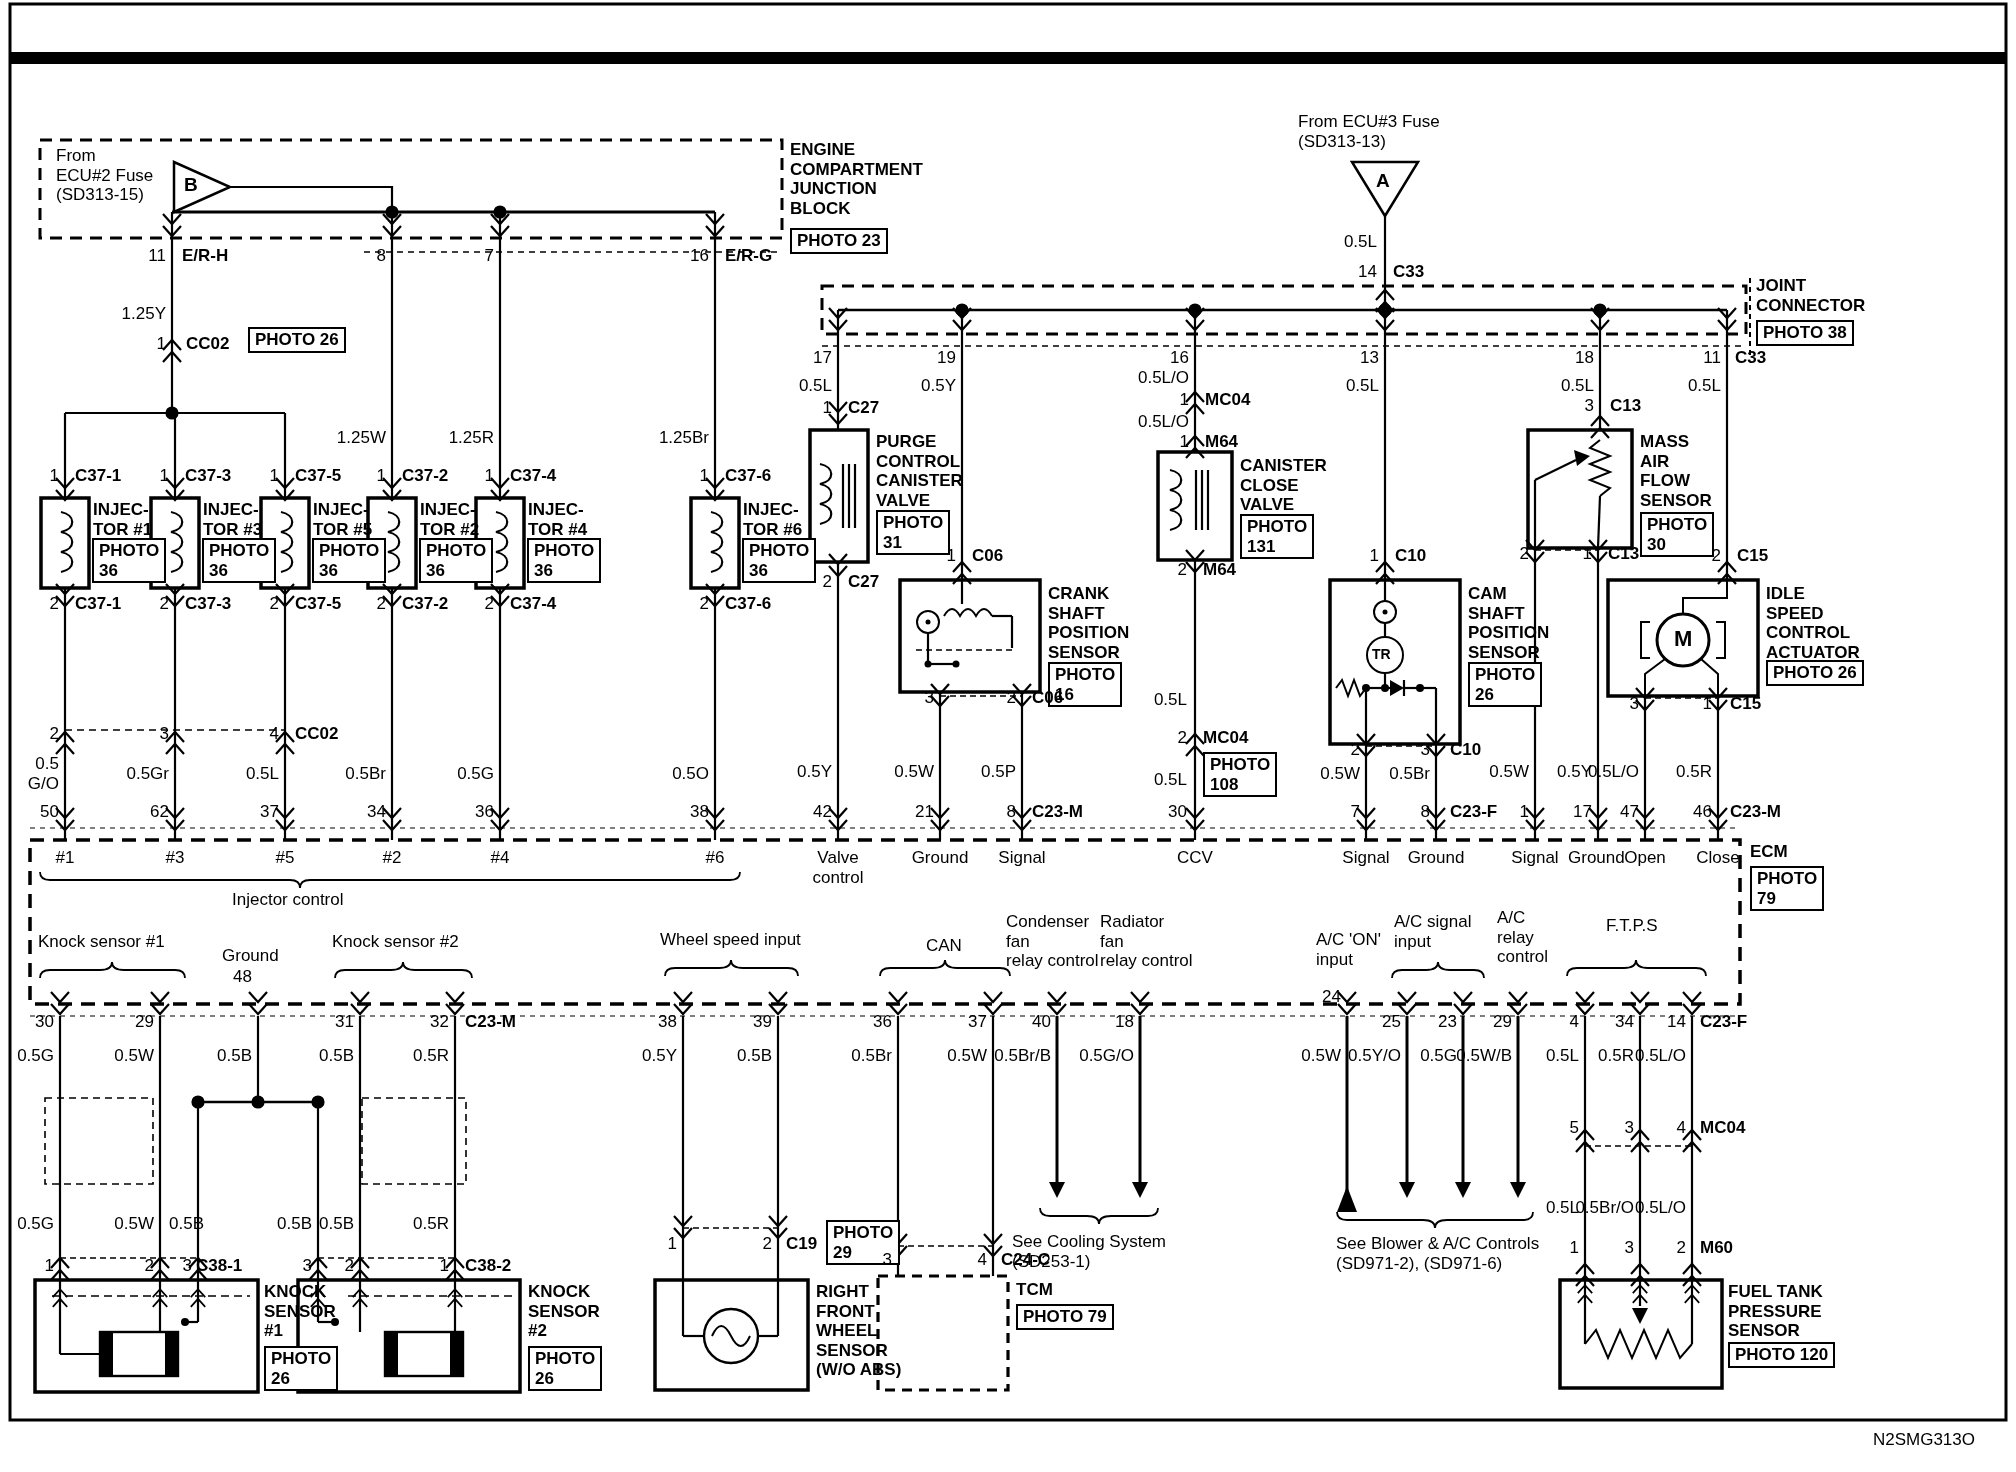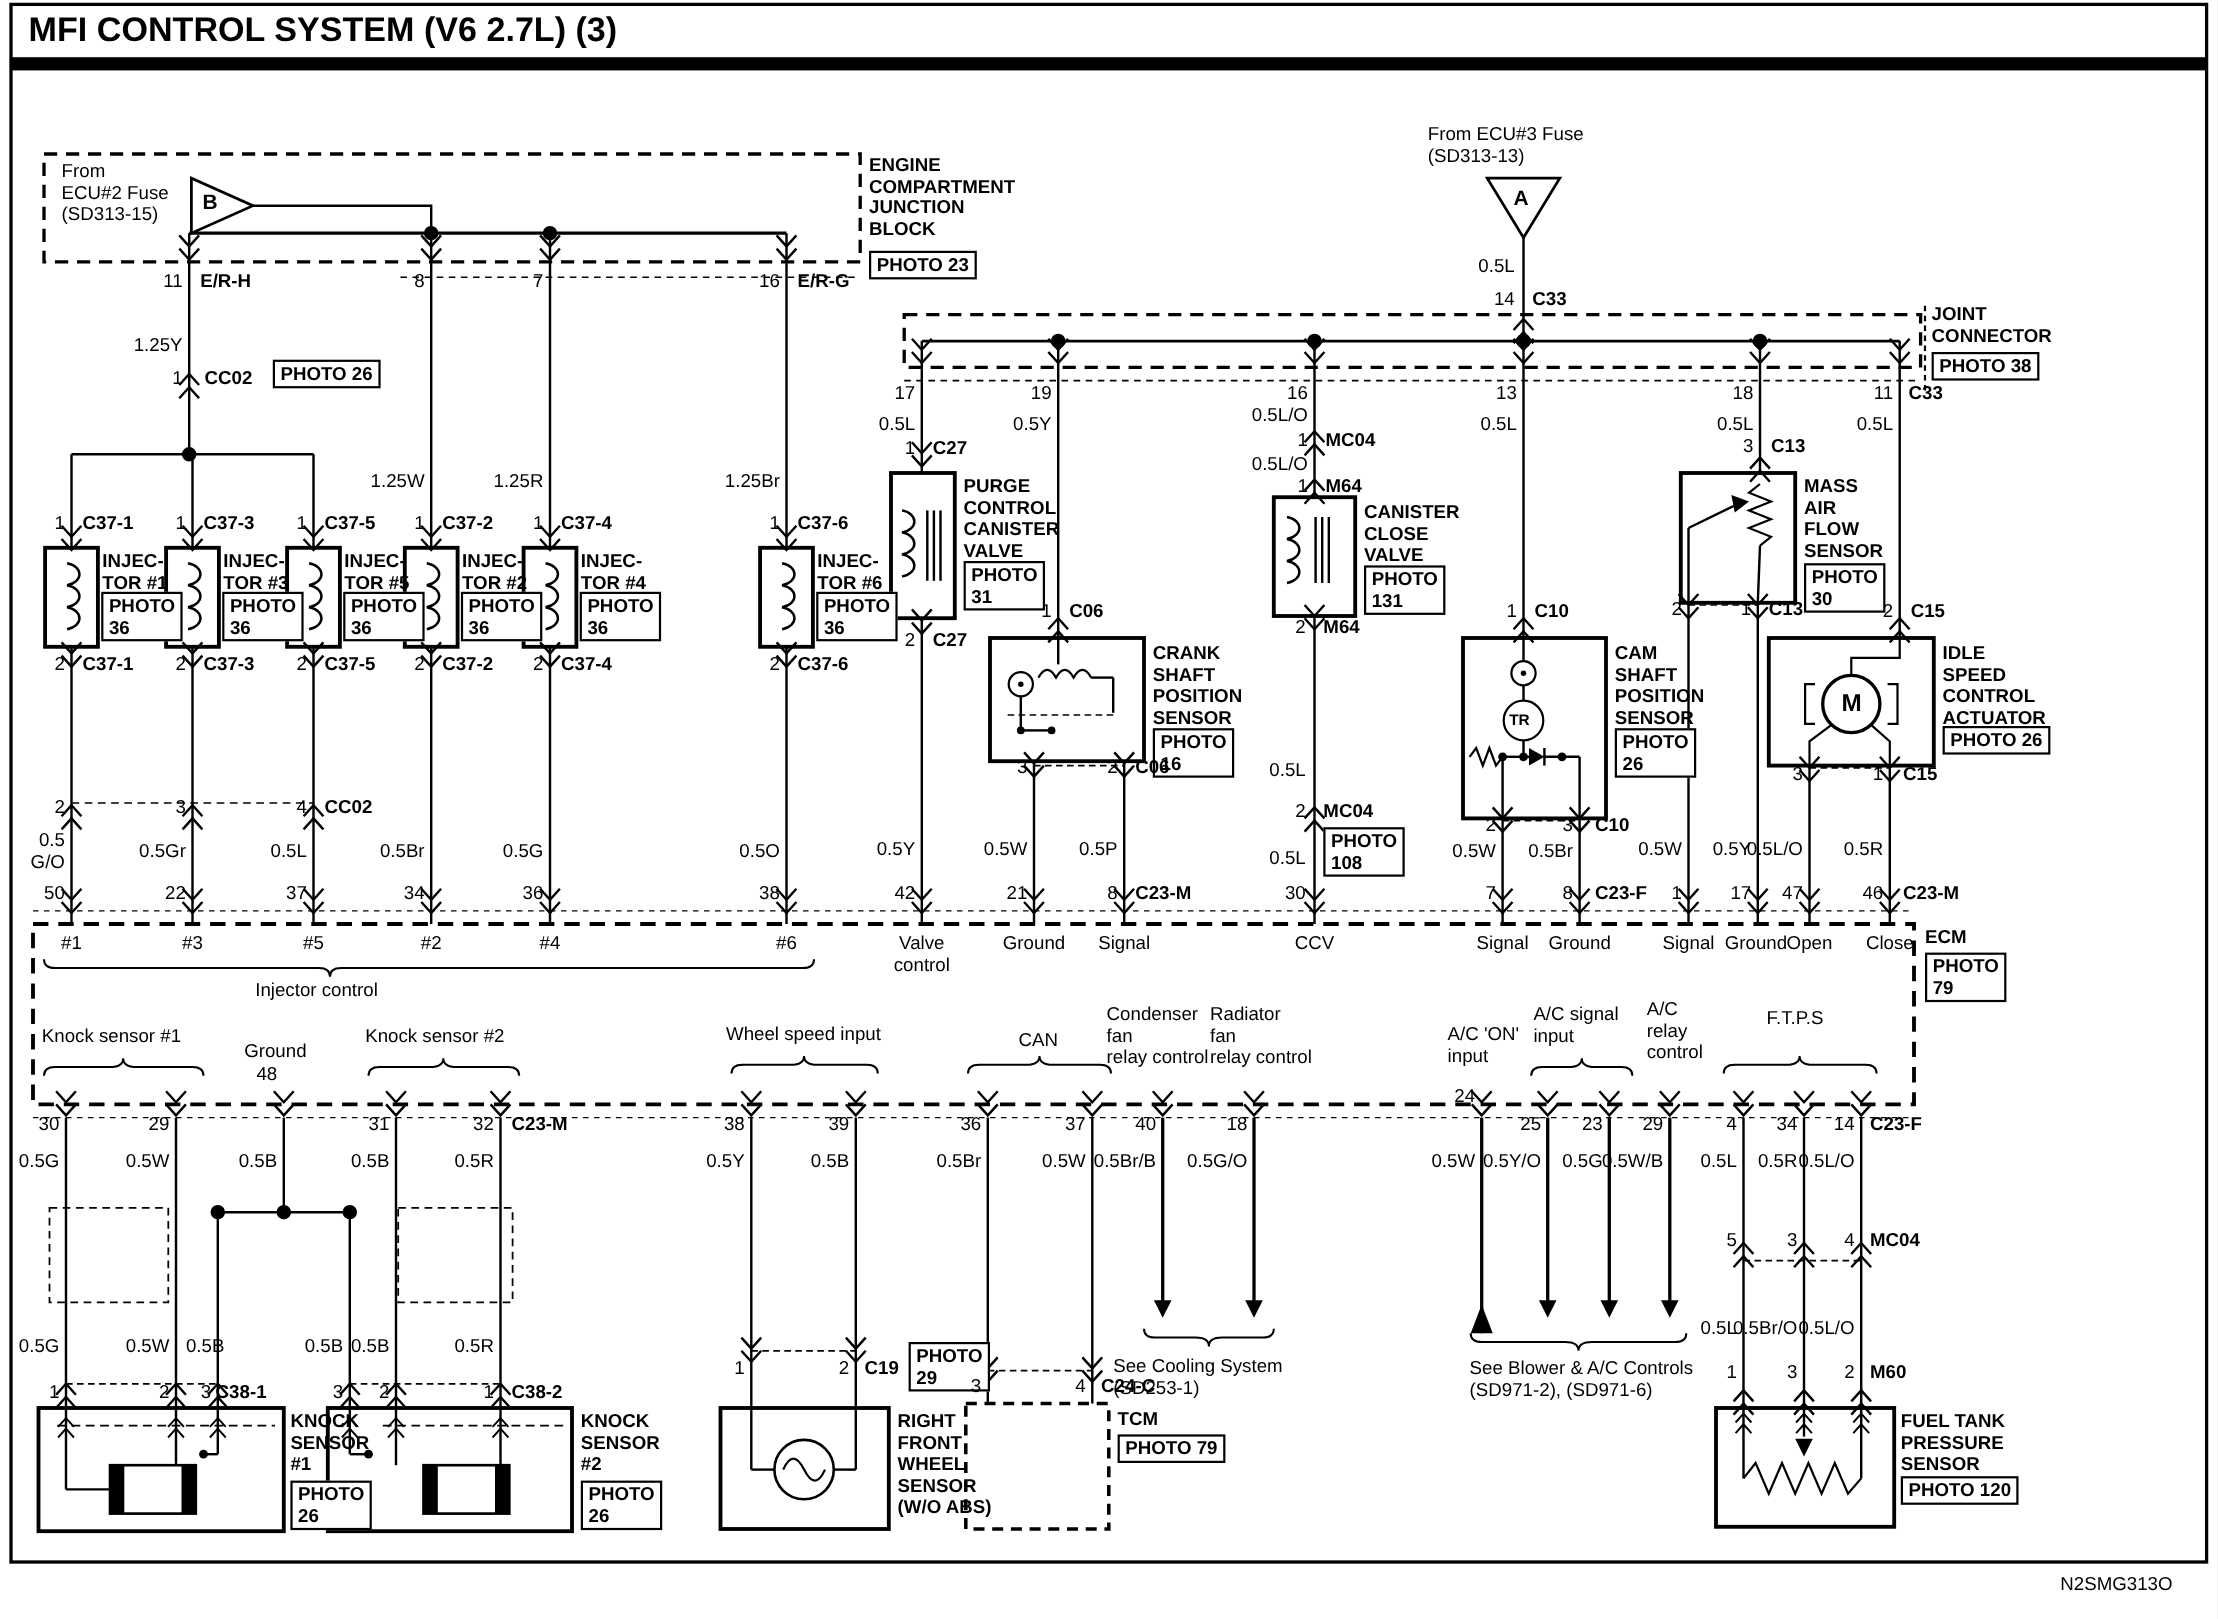--- a/index.html
+++ b/index.html
@@ -381,21 +381,20 @@
 <line x1="1640" y1="1280" x2="1640" y2="1306"></line>
           <use href="#arrowd" x="1640" y="1324" fill="#000" stroke="none"></use>
 <path d="M1585,1344 L1596,1330 1608,1358 1620,1330 1632,1358 1644,1330 1656,1358 1668,1330 1680,1358 1692,1344" stroke-width="2"></path>
 <use href="#chvu" transform="translate(1585,1290) scale(0.8)"></use>
           <use href="#chvu" transform="translate(1640,1290) scale(0.8)"></use>
           <use href="#chvu" transform="translate(1692,1290) scale(0.8)"></use>
 </g>
 </g>
 </svg>
 
-<div class="ttl" style="left:26px;top:10px">MFI CONTROL SYSTEM (V6 2.7L) (3)</div>
 <div class="lbl n" style="right:41px;top:1430px">N2SMG313O</div>
 
 <div class="lbl n" style="left:56px;top:146px">From
 ECU#2 Fuse
 (SD313-15)</div>
 <div class="lbl" style="left:184px;top:174px;font-size:19px">B</div>
 <div class="lbl" style="left:790px;top:140px">ENGINE
 COMPARTMENT
 JUNCTION
 BLOCK</div>
@@ -487,21 +486,21 @@
 <div class="lbl n ra" style="right:1737px;top:724px">4</div>
 <div class="lbl" style="left:295px;top:724px">CC02</div>
 <div class="lbl n ra" style="right:1957px;top:754px">0.5
 G/O</div>
 <div class="lbl n ra" style="right:1847px;top:764px">0.5Gr</div>
 <div class="lbl n ra" style="right:1737px;top:764px">0.5L</div>
 <div class="lbl n ra" style="right:1630px;top:764px">0.5Br</div>
 <div class="lbl n ra" style="right:1522px;top:764px">0.5G</div>
 <div class="lbl n ra" style="right:1307px;top:764px">0.5O</div>
 <div class="lbl n ra" style="right:1957px;top:802px">50</div>
-<div class="lbl n ra" style="right:1847px;top:802px">22</div>
+<div class="lbl n ra" style="right:1847px;top:802px">62</div>
 <div class="lbl n ra" style="right:1737px;top:802px">37</div>
 <div class="lbl n ra" style="right:1630px;top:802px">34</div>
 <div class="lbl n ra" style="right:1522px;top:802px">36</div>
 <div class="lbl n ra" style="right:1307px;top:802px">38</div>
 <div class="lbl n ctr" style="left:45px;top:848px;width:40px">#1</div>
 <div class="lbl n ctr" style="left:155px;top:848px;width:40px">#3</div>
 <div class="lbl n ctr" style="left:265px;top:848px;width:40px">#5</div>
 <div class="lbl n ctr" style="left:372px;top:848px;width:40px">#2</div>
 <div class="lbl n ctr" style="left:480px;top:848px;width:40px">#4</div>
 <div class="lbl n ctr" style="left:695px;top:848px;width:40px">#6</div>

